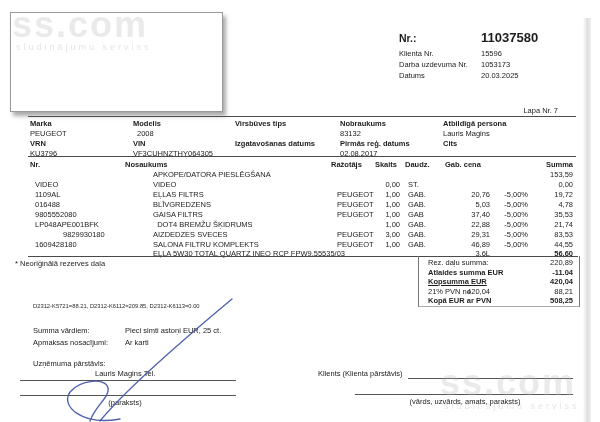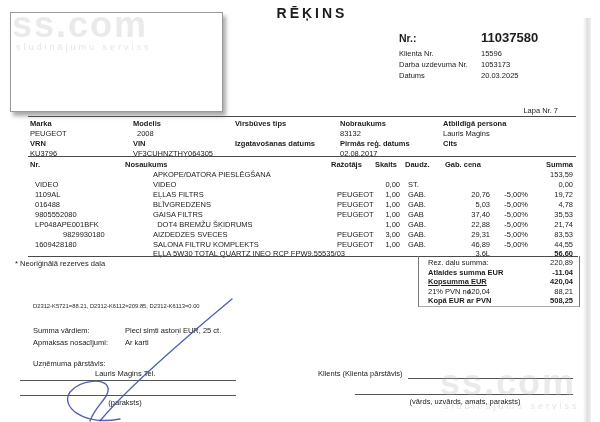--- a/index.html
+++ b/index.html
@@ -47,21 +47,20 @@
 </head>
 <body>
 
 <div class="page">
 
   <div class="abs wm-brand" style="left:12px;top:4px;z-index:6;">ss.com</div>
   <div class="abs wm-tag" style="left:16px;top:42px;z-index:6;">sludinājumu serviss</div>
 
   <div class="redact" style="z-index:5;"></div>
 
-  <div class="abs title" style="left:262px;top:5px;width:100px;text-align:center;">RĒĶINS</div>
 
   <div class="abs nrlab" style="left:399px;top:32px;">Nr.:</div>
   <div class="abs nrval" style="left:481px;top:30px;">11037580</div>
   <div class="abs t" style="left:399px;top:49px;">Klienta Nr.</div>
   <div class="abs t" style="left:481px;top:49px;">15596</div>
   <div class="abs t" style="left:399px;top:60px;">Darba uzdevuma Nr.</div>
   <div class="abs t" style="left:481px;top:60px;">1053173</div>
   <div class="abs t" style="left:399px;top:71px;">Datums</div>
   <div class="abs t" style="left:481px;top:71px;">20.03.2025</div>
 

